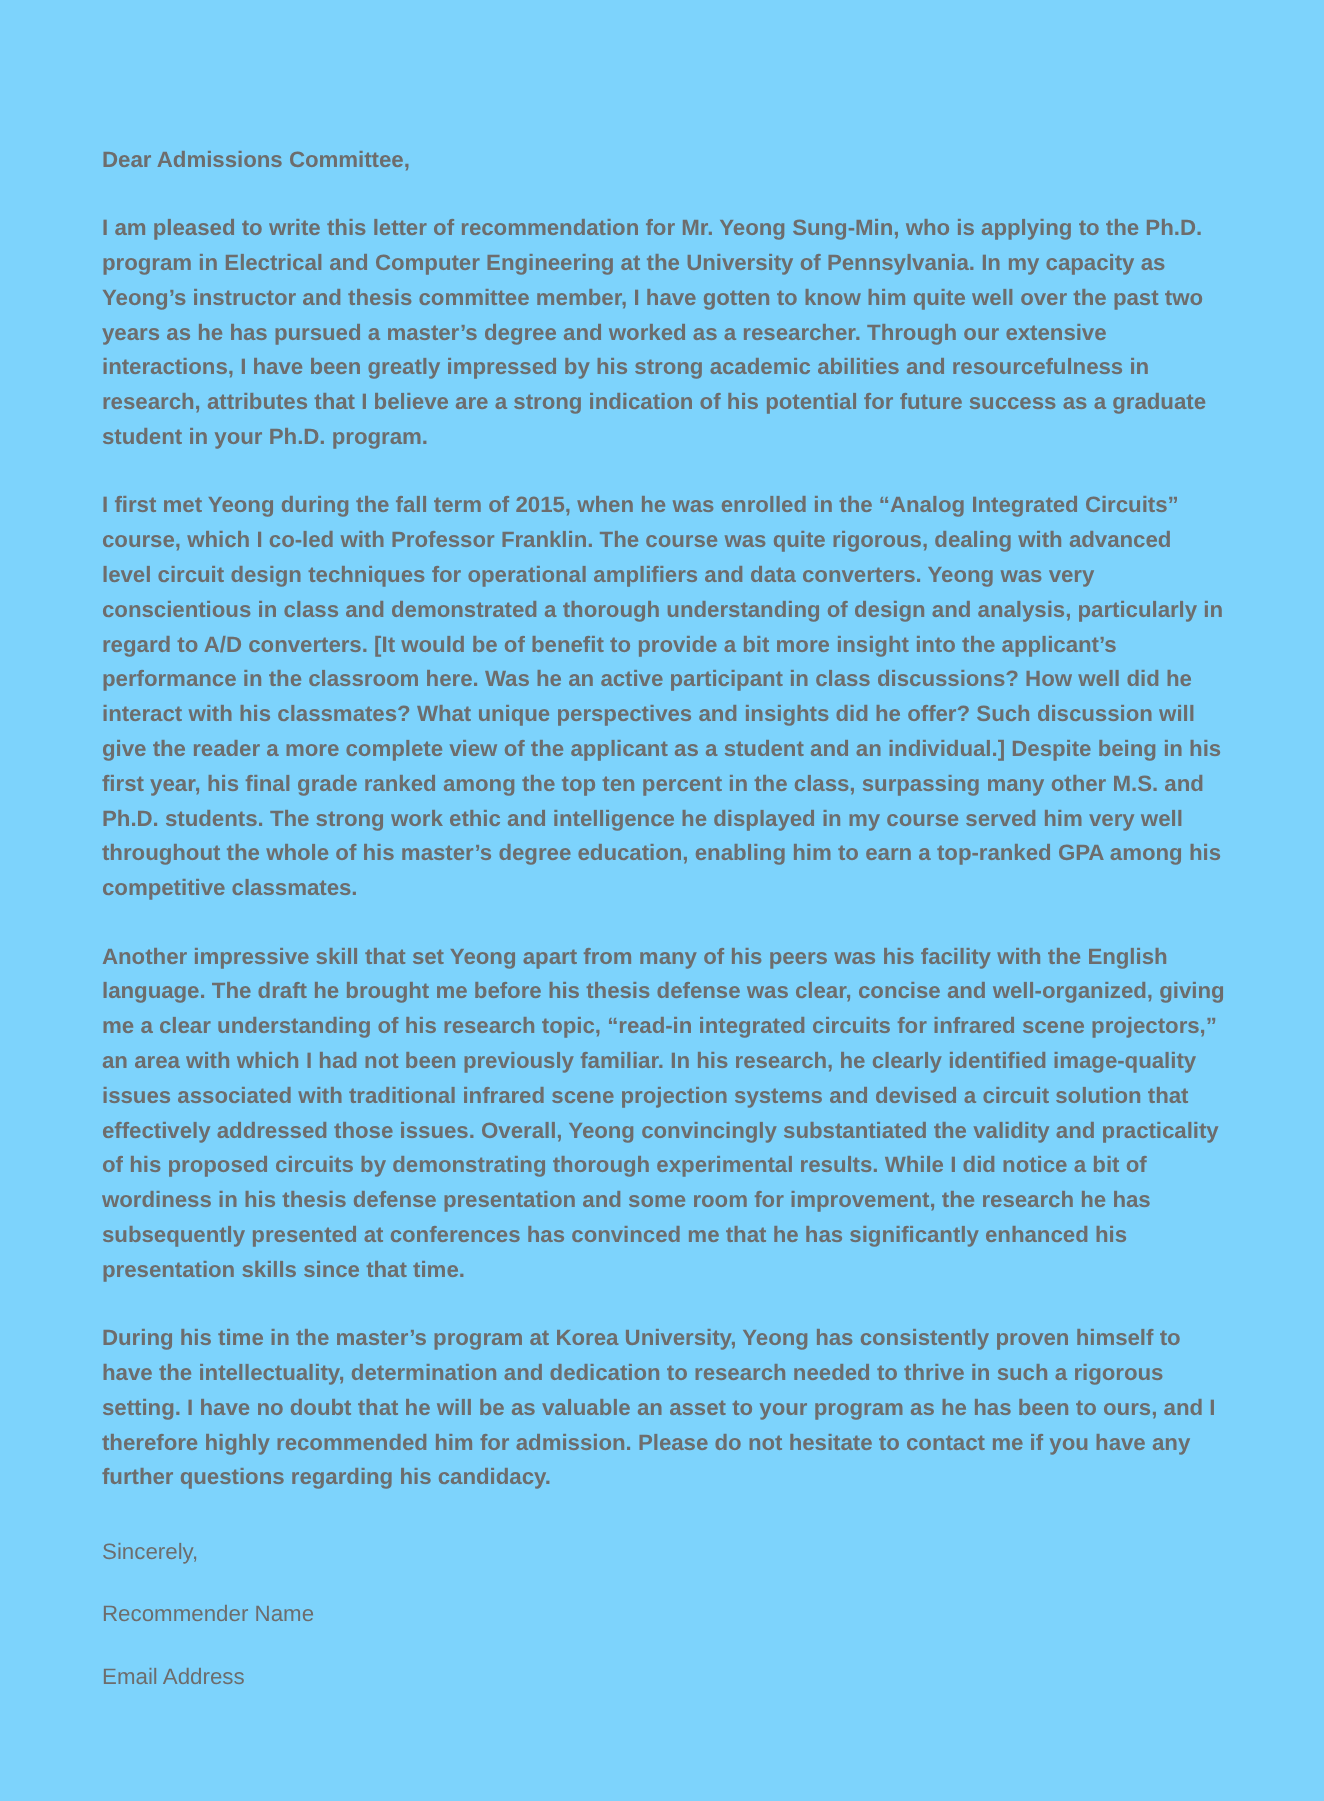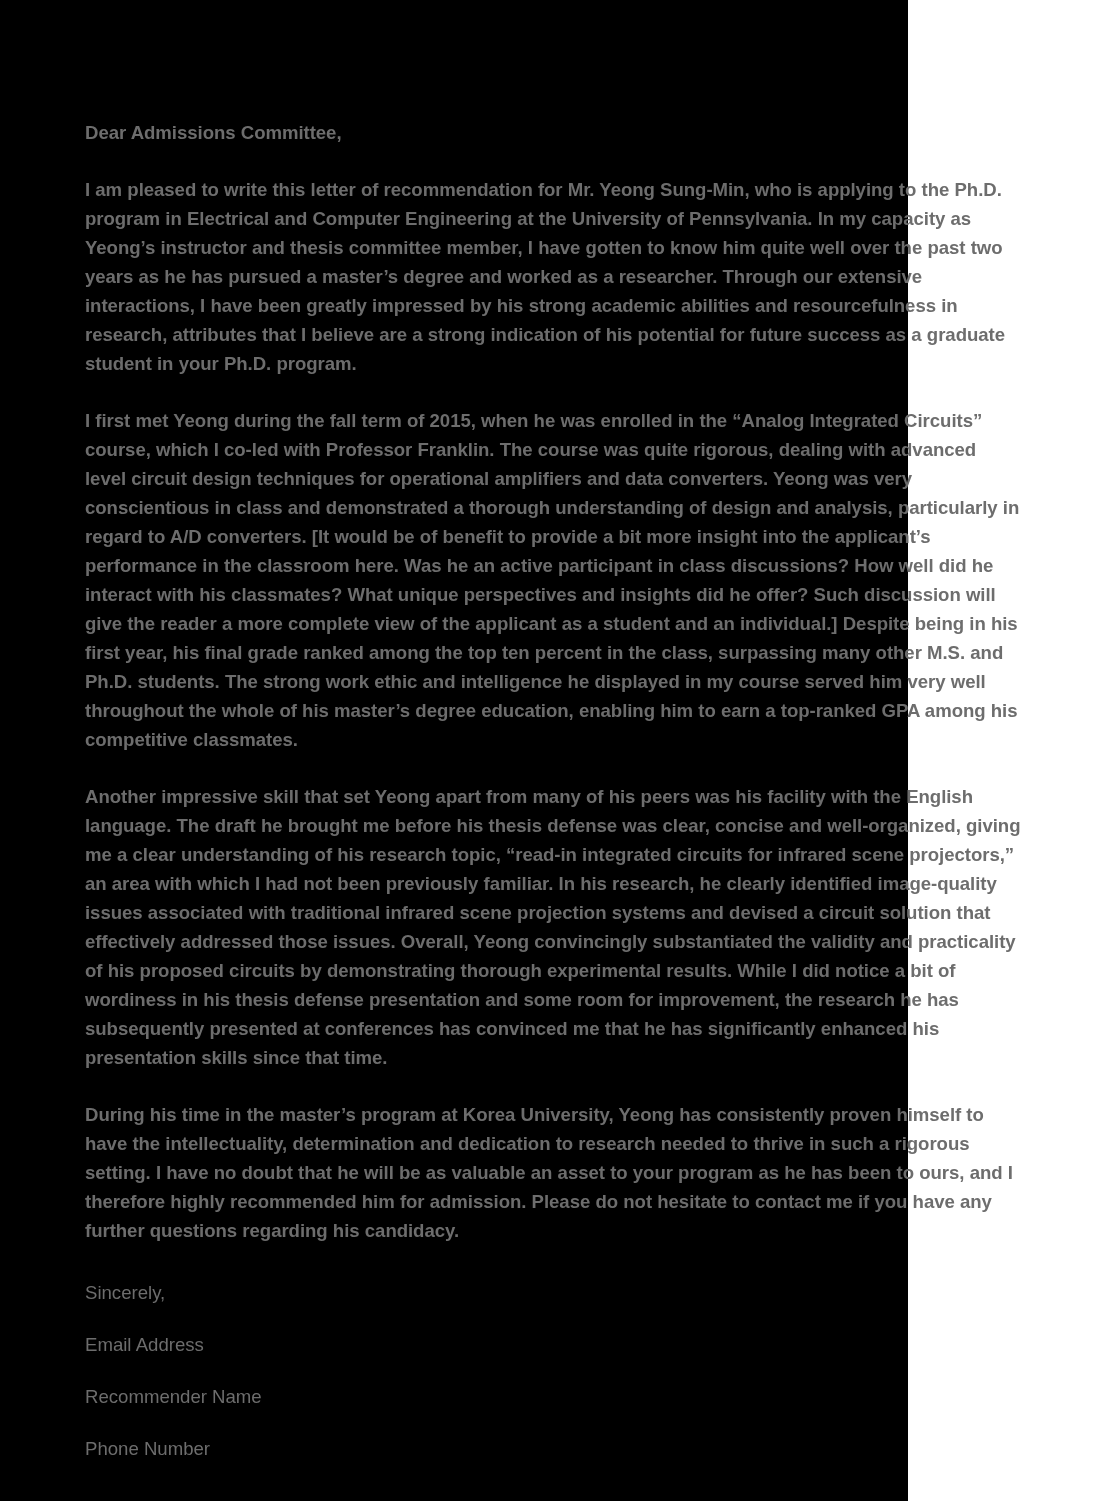--- a/index.html
+++ b/index.html
@@ -9,23 +9,23 @@
     background: #ffffff;
   }
   body {
     width: 1103px;
     height: 1501px;
     overflow: hidden;
     font-family: "Liberation Sans", "DejaVu Sans", sans-serif;
   }
   .page {
     position: relative;
-    width: 908px;
+    width: 1103px;
     height: 1501px;
-    background: #000000;
+    background: #7dd3fc;
     box-sizing: border-box;
     padding: 118px 83px 0 85px;
   }
   .letter-body {
     width: 937px;
   }
   .para {
     color: #6d6d6d;
     font-size: 18.6px;
     font-weight: 700;
@@ -63,19 +63,18 @@
     <p class="para">I am pleased to write this letter of recommendation for Mr. Yeong Sung-Min, who is applying to the Ph.D. program in Electrical and Computer Engineering at the University of Pennsylvania. In my capacity as Yeong’s instructor and thesis committee member, I have gotten to know him quite well over the past two years as he has pursued a master’s degree and worked as a researcher. Through our extensive interactions, I have been greatly impressed by his strong academic abilities and resourcefulness in research, attributes that I believe are a strong indication of his potential for future success as a graduate student in your Ph.D. program.</p>
 
     <p class="para">I first met Yeong during the fall term of 2015, when he was enrolled in the “Analog Integrated Circuits” course, which I co-led with Professor Franklin. The course was quite rigorous, dealing with advanced level circuit design techniques for operational amplifiers and data converters. Yeong was very conscientious in class and demonstrated a thorough understanding of design and analysis, particularly in regard to A/D converters. [It would be of benefit to provide a bit more insight into the applicant’s performance in the classroom here. Was he an active participant in class discussions? How well did he interact with his classmates? What unique perspectives and insights did he offer? Such discussion will give the reader a more complete view of the applicant as a student and an individual.] Despite being in his first year, his final grade ranked among the top ten percent in the class, surpassing many other M.S. and Ph.D. students. The strong work ethic and intelligence he displayed in my course served him very well throughout the whole of his master’s degree education, enabling him to earn a top-ranked GPA among his competitive classmates.</p>
 
     <p class="para">Another impressive skill that set Yeong apart from many of his peers was his facility with the English language. The draft he brought me before his thesis defense was clear, concise and well-organized, giving me a clear understanding of his research topic, “read-in integrated circuits for infrared scene projectors,” an area with which I had not been previously familiar. In his research, he clearly identified image-quality issues associated with traditional infrared scene projection systems and devised a circuit solution that effectively addressed those issues. Overall, Yeong convincingly substantiated the validity and practicality of his proposed circuits by demonstrating thorough experimental results. While I did notice a bit of wordiness in his thesis defense presentation and some room for improvement, the research he has subsequently presented at conferences has convinced me that he has significantly enhanced his presentation skills since that time.</p>
 
     <p class="para">During his time in the master’s program at Korea University, Yeong has consistently proven himself to have the intellectuality, determination and dedication to research needed to thrive in such a rigorous setting. I have no doubt that he will be as valuable an asset to your program as he has been to ours, and I therefore highly recommended him for admission. Please do not hesitate to contact me if you have any further questions regarding his candidacy.</p>
 
     <div class="signoff-block">
       <p class="signoff">Sincerely,</p>
+      <p class="signoff">Recommender Name</p>
       <p class="signoff">Email Address</p>
-      <p class="signoff">Recommender Name</p>
-      <p class="signoff">Phone Number</p>
     </div>
 
   </div>
 </div>
 
 </body></html>

